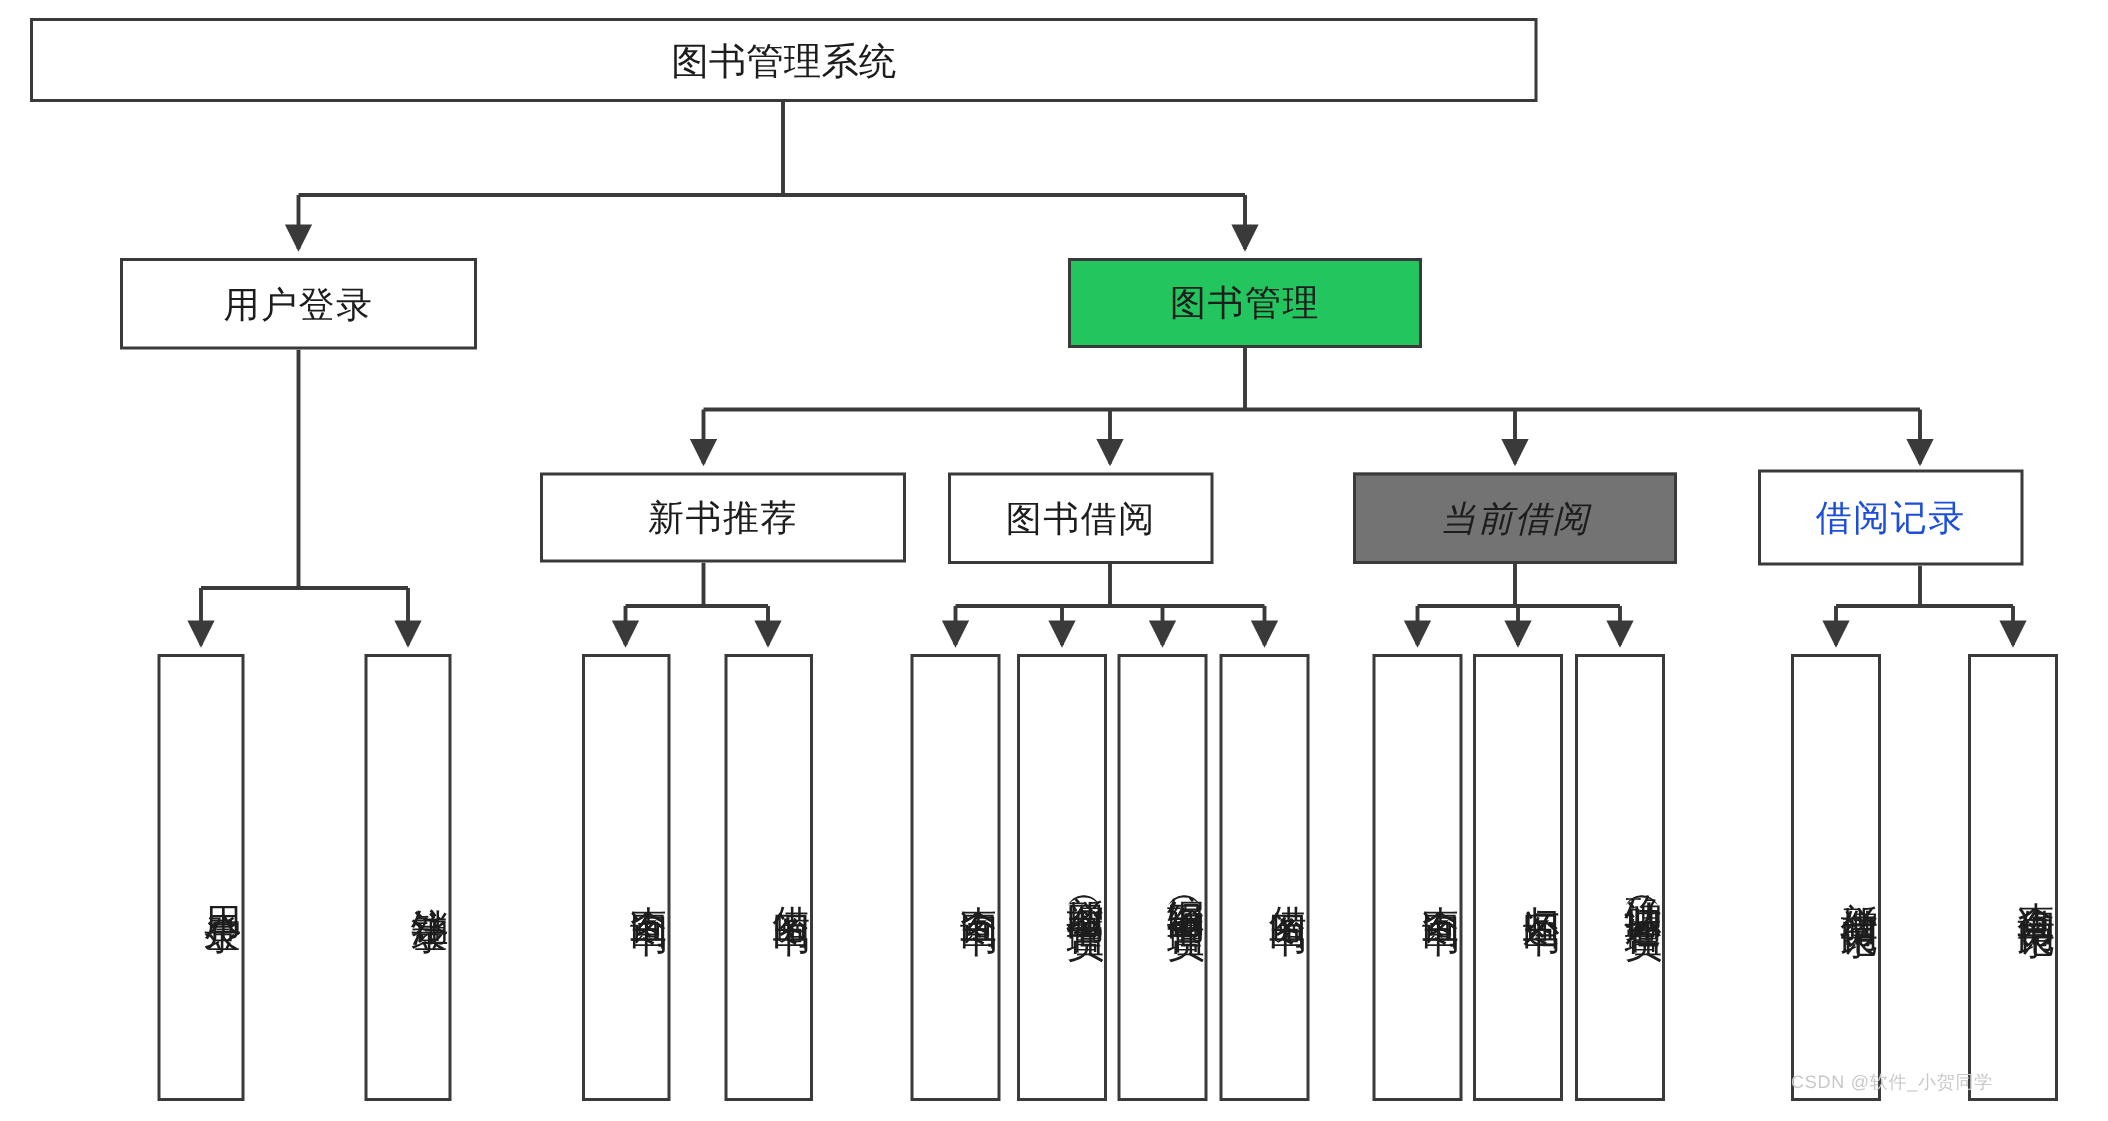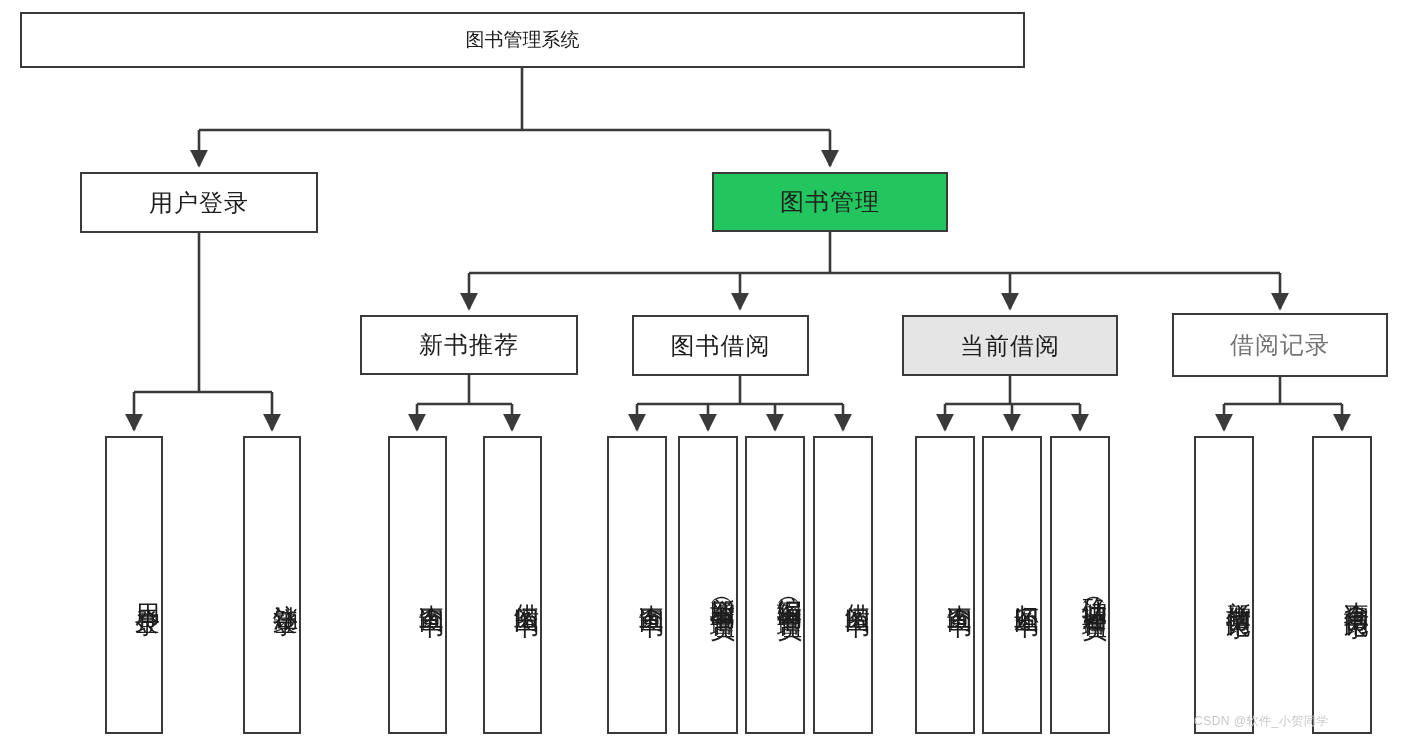--- a/index.html
+++ b/index.html
@@ -9,21 +9,21 @@
 
   .node{
     position:absolute;
     box-sizing:border-box;
     background:#ffffff;
     border:2.5px solid #3a3a3a;
     display:flex;align-items:center;justify-content:center;
     color:#1d1d1d;
   }
   .node.h{ font-size:24px; letter-spacing:1px; }
-  .node.root{ font-size:19px; }
+  .node.root{ font-size:25px; }
   .node.v{
     font-size:25px;
     writing-mode:vertical-rl;
     text-orientation:upright;
     line-height:1.08;
     letter-spacing:3px;
     align-items:flex-start;
     justify-content:center;
     padding-top:10px;
   }
@@ -101,30 +101,30 @@
     <span class="txt">图书管理系统</span>
   </div>
 
   <div class="node h" style="left: 80px; top: 172px; width: 238px; height: 61px; border-color: rgb(58, 58, 58); background: rgb(255, 255, 255); color: rgb(29, 29, 29);">
     <span class="txt">用户登录</span>
   </div>
   <div class="node h" style="left: 712px; top: 172px; width: 236px; height: 60px; border-color: rgb(58, 58, 58); background: #22c55e; color: rgb(29, 29, 29);">
     <span class="txt">图书管理</span>
   </div>
 
-  <div class="node h" style="left: 360px; top: 315px; width: 218px; height: 60px; border-color: rgb(58, 58, 58); background: rgb(255, 255, 255); color: rgb(29, 29, 29);">
+  <div class="node h" style="left: 360px; top: 315px; width: 244px; height: 60px; border-color: rgb(58, 58, 58); background: rgb(255, 255, 255); color: rgb(29, 29, 29);">
     <span class="txt">新书推荐</span>
   </div>
   <div class="node h" style="left: 632px; top: 315px; width: 177px; height: 61px; border-color: rgb(58, 58, 58); background: rgb(255, 255, 255); color: rgb(29, 29, 29);">
     <span class="txt">图书借阅</span>
   </div>
-  <div class="node h" style="left: 902px; top: 315px; width: 216px; height: 61px; border-color: rgb(58, 58, 58); background: #e5e5e5; color: rgb(29, 29, 29);">
+  <div class="node h" style="left: 902px; top: 315px; width: 216px; height: 61px; border-color: rgb(58, 58, 58); background: #737373; color: rgb(29, 29, 29); font-style: italic;">
     <span class="txt">当前借阅</span>
   </div>
-  <div class="node h" style="left: 1172px; top: 313px; width: 216px; height: 64px; border-color: rgb(58, 58, 58); background: rgb(255, 255, 255); color: #737373;">
+  <div class="node h" style="left: 1172px; top: 313px; width: 177px; height: 64px; border-color: rgb(58, 58, 58); background: rgb(255, 255, 255); color: #1d4ed8;">
     <span class="txt">借阅记录</span>
   </div>
 
   <div class="node v" style="left: 105px; top: 436px; width: 58px; height: 298px; border-color: rgb(58, 58, 58); background: rgb(255, 255, 255); color: rgb(29, 29, 29);">
     <span class="txt">用户登录</span>
   </div>
   <div class="node v" style="left: 243px; top: 436px; width: 58px; height: 298px; border-color: rgb(58, 58, 58); background: rgb(255, 255, 255); color: rgb(29, 29, 29);">
     <span class="txt">注销登录</span>
   </div>
   <div class="node v" style="left: 388px; top: 436px; width: 59px; height: 298px; border-color: rgb(58, 58, 58); background: rgb(255, 255, 255); color: rgb(29, 29, 29);">

